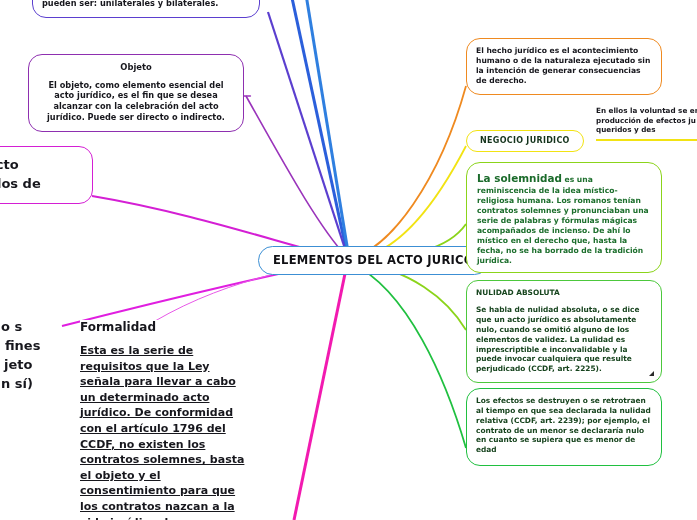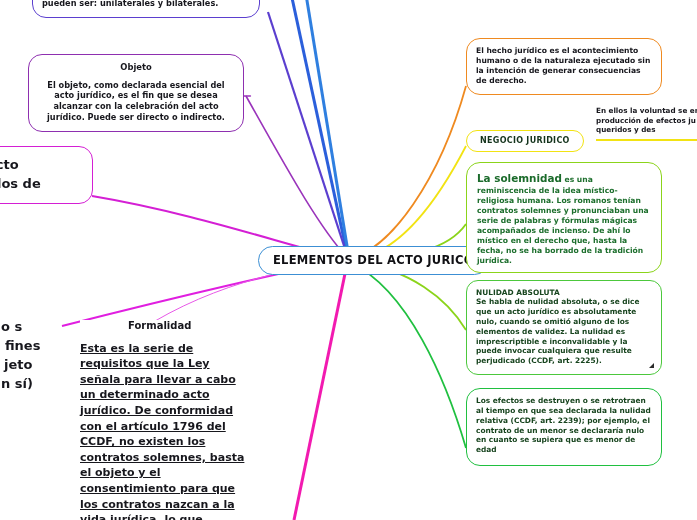--- a/index.html
+++ b/index.html
@@ -102,21 +102,21 @@
     line-height: 1.45;
   }
   #node-finlicito .body { line-height: 1.45; }
 
   
   #node-formalidad {
     left: 80px;
     top: 320px;
     width: 170px;
   }
-  #node-formalidad .title { font-size: 10px; margin-bottom: 8px; margin-left: 48px; }
+  #node-formalidad .title { font-size: 12px; margin-bottom: 8px; }
   #node-formalidad .body { font-size: 11px; line-height: 1.42; text-decoration: underline; }
   #node-formalidad .underline {
     margin-top: 14px;
     height: 2px;
     width: 155px;
     background: #e01ee0;
   }
 
   
   #node-hecho {
@@ -175,21 +175,21 @@
   
   #node-nabsoluta {
     left: 466px;
     top: 280px;
     width: 196px;
     border-color: #4cc83c;
     font-size: 7.4px;
     border-radius: 12px;
   }
   #node-nabsoluta .title { font-size: 7.4px; color: #18461f; }
-  #node-nabsoluta .body { color: #17441e; }
+  #node-nabsoluta .body { color: #17441e; margin-top: 8px; }
   .resize-grip {
     position: absolute;
     right: 7px;
     bottom: 6px;
     width: 0; height: 0;
     border-left: 5px solid transparent;
     border-bottom: 5px solid #2a2a2a;
   }
 
   
@@ -234,21 +234,21 @@
   <div class="node" id="node-center">
     <span>ELEMENTOS DEL ACTO JURICO</span>
   </div>
 
   <div class="node bubble" id="node-unilaterales">
     <div class="body">pueden ser: unilaterales y bilaterales.</div>
   </div>
 
   <div class="node bubble" id="node-objeto">
     <div class="title">Objeto</div>
-    <div class="body">El objeto, como declarada esencial del acto jurídico, es el fin que se desea alcanzar con la celebración del acto jurídico. Puede ser directo o indirecto.</div>
+    <div class="body">El objeto, como elemento esencial del acto jurídico, es el fin que se desea alcanzar con la celebración del acto jurídico. Puede ser directo o indirecto.</div>
   </div>
 
   <div class="node bubble" id="node-validez">
     <div class="body">ez del acto n acto nsiderado con los de</div>
   </div>
 
   <div class="node" id="node-finlicito">
     <div class="body">o fin lícito o, motivo o s dicas del cumplir los fines del rminos de te sea jeto directo ión) como el n sí) deben</div>
   </div>
 

